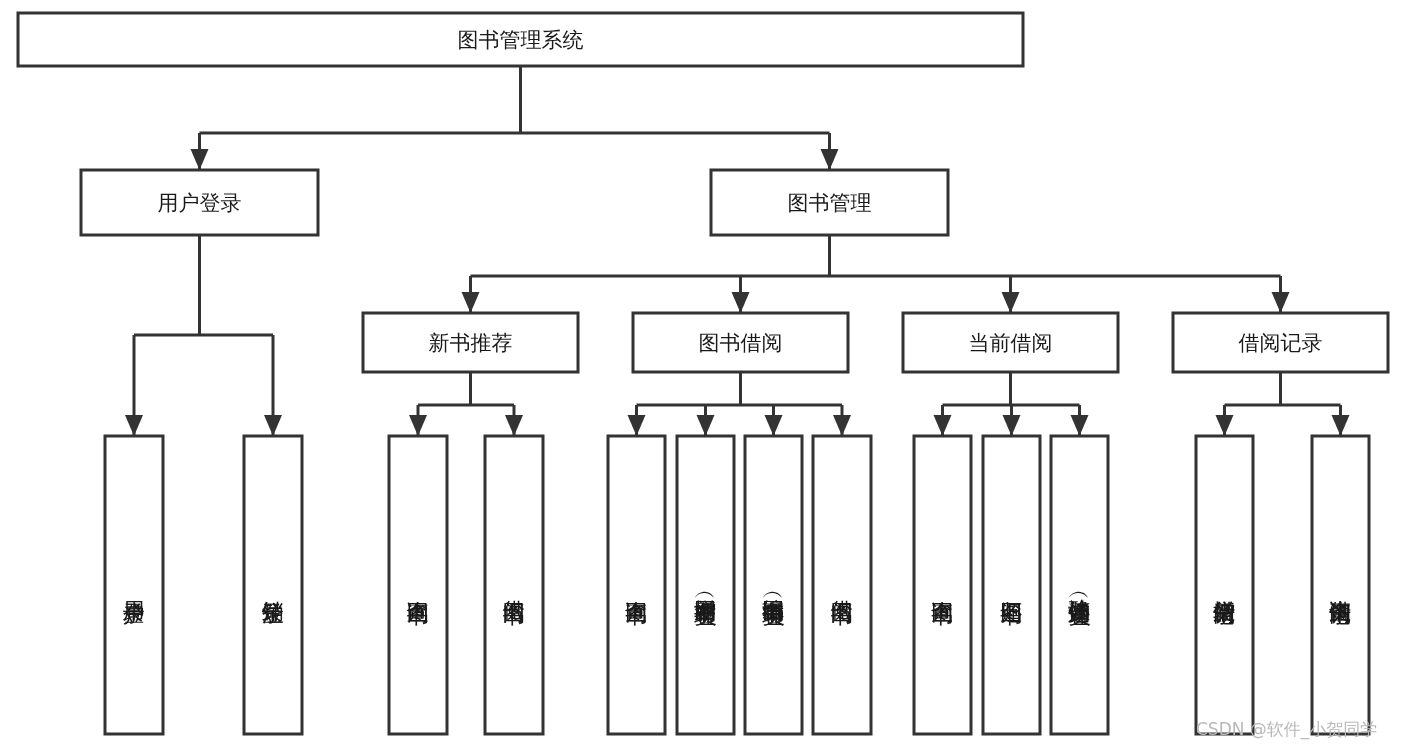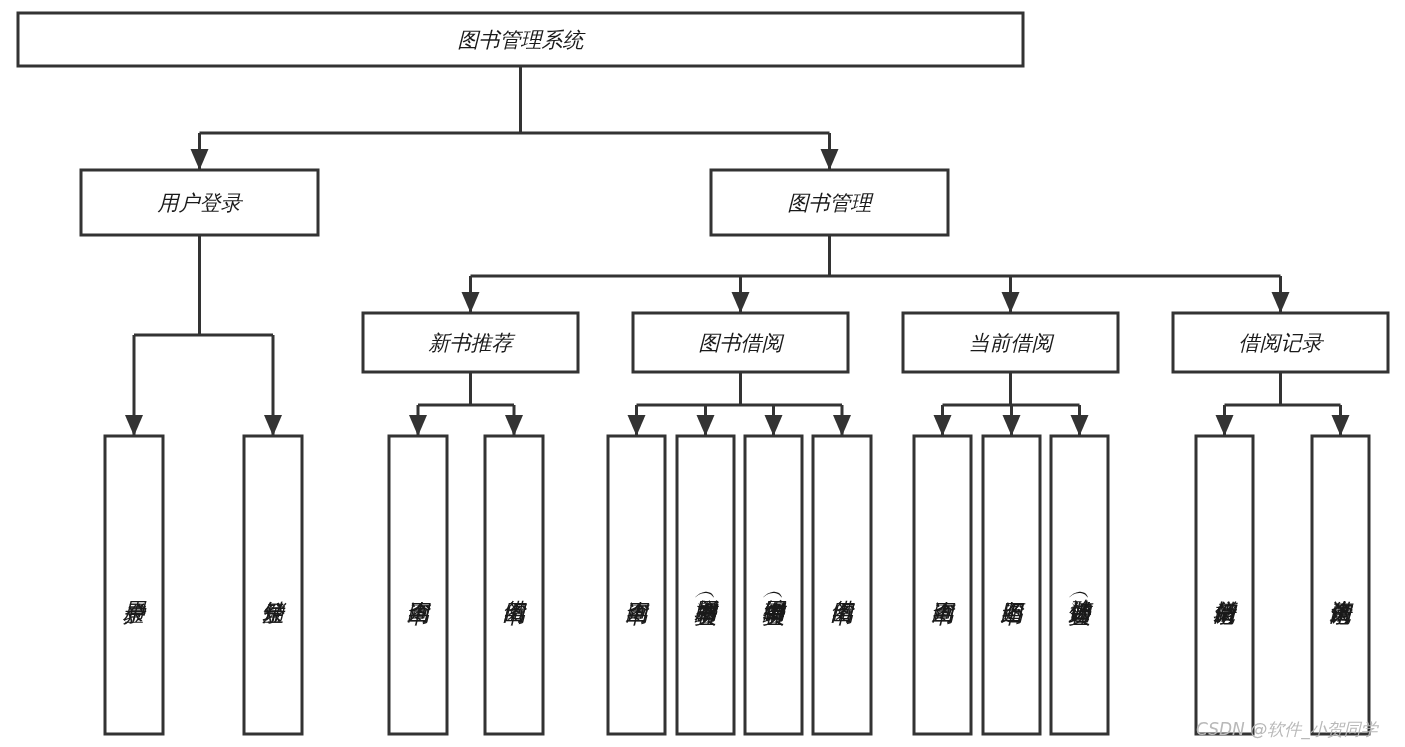--- a/index.html
+++ b/index.html
@@ -13,21 +13,20 @@
     position: relative;
     overflow: hidden;
     font-family: "DejaVu Sans", "Liberation Sans", sans-serif;
   }
   #diagram-root {
     position: absolute;
     left: 0;
     top: 0;
     width: 1405px;
     height: 747px;
-    font-style: italic;
   }
   .node-rect {
     fill: #ffffff;
     stroke: #333333;
     stroke-width: 3;
   }
   .node-label-h {
     font-family: "DejaVu Sans", "Liberation Sans", sans-serif;
     font-size: 21px;
     fill: #1a1a1a;

